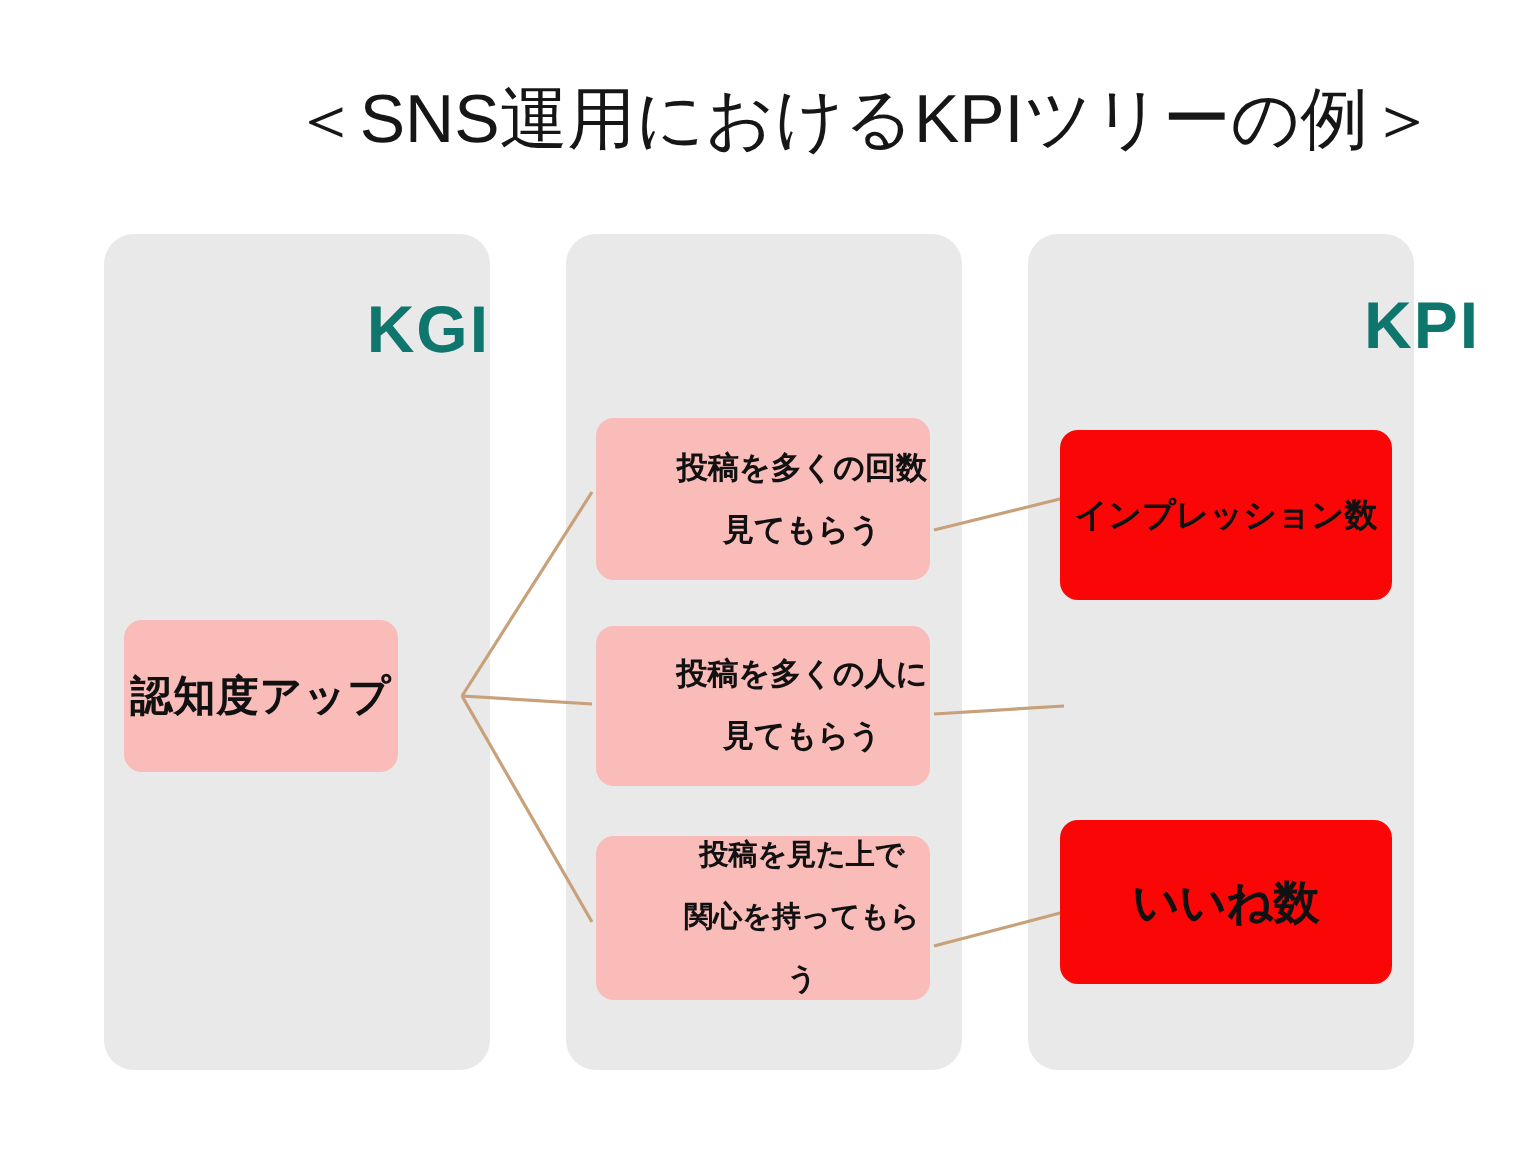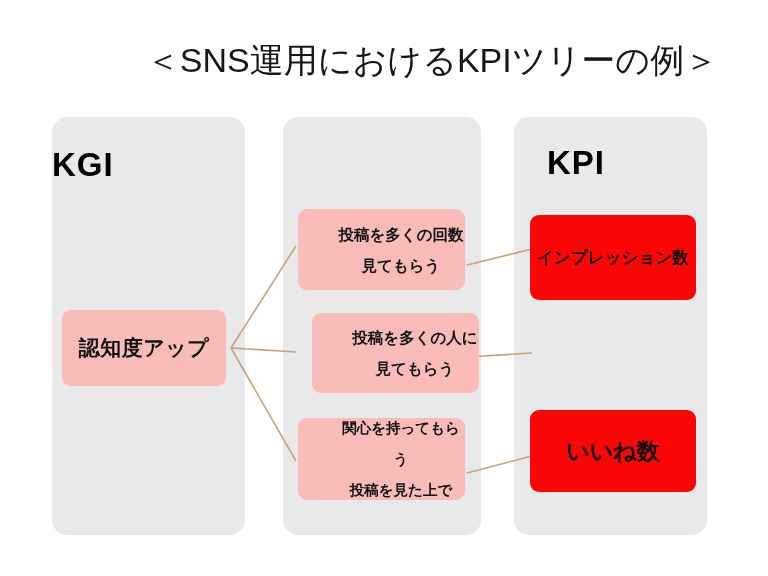--- a/index.html
+++ b/index.html
@@ -44,24 +44,24 @@
     border-radius: 15px;
   }
   #panel-kgi    { left: 52px;  top: 117px; width: 193px; height: 418px; }
   #panel-middle { left: 283px; top: 117px; width: 198px; height: 418px; }
   #panel-kpi    { left: 514px; top: 117px; width: 193px; height: 418px; }
 
   .panel-heading {
     position: absolute;
     left: 0;
     width: 100%;
-    text-align: left;
+    text-align: right;
     font-size: 33px;
     font-weight: bold;
-    color: #000000;
+    color: #0f766e;
     letter-spacing: 1px;
   }
   #heading-kgi { top: 146px; }
   #heading-kpi { top: 144px; }
 
   
   #connectors {
     position: absolute;
     left: 0; top: 0;
     width: 768px;
@@ -78,27 +78,27 @@
     justify-content: center;
     text-align: center;
     color: #111111;
     font-weight: bold;
     box-sizing: border-box;
   }
   .node-pink { background: #f9bcb9; }
   .node-red  { background: #fb0606; }
 
   #node-kgi {
-    left: 62px; top: 310px; width: 164px; height: 76px;
+    left: 62px; top: 310px; width: 137px; height: 76px;
     font-size: 21px;
     letter-spacing: 0.5px;
   }
 
   #node-mid-0 { left: 298px; top: 209px; width: 167px; height: 81px; }
-  #node-mid-1 { left: 298px; top: 313px; width: 167px; height: 80px; margin-left: 14px; }
+  #node-mid-1 { left: 298px; top: 313px; width: 167px; height: 80px; }
   #node-mid-2 { left: 298px; top: 418px; width: 167px; height: 82px; }
   .node-mid {
     font-size: 15.5px;
     line-height: 31px;
     padding-left: 39px;
   }
   #node-mid-2 { font-size: 14.5px; }
 
   #node-kpi-0 { left: 530px; top: 215px; width: 166px; height: 85px; font-size: 16.5px; }
   #node-kpi-1 { left: 530px; top: 313px; width: 166px; height: 82px; font-size: 23px; }
@@ -142,22 +142,22 @@
     </span>
   </div>
   <div class="node node-pink node-mid" id="node-mid-1">
     <span>
       <span class="node-line">投稿を多くの人に</span>
       <span class="node-line">見てもらう</span>
     </span>
   </div>
   <div class="node node-pink node-mid" id="node-mid-2">
     <span>
+      <span class="node-line">投稿を見た上で</span>
       <span class="node-line">関心を持ってもらう</span>
-      <span class="node-line">投稿を見た上で</span>
     </span>
   </div>
 
   <div class="node node-red" id="node-kpi-0">
     <span class="node-line">インプレッション数</span>
   </div>
   <div class="node node-red" id="node-kpi-2">
     <span class="node-line">いいね数</span>
   </div>
 

